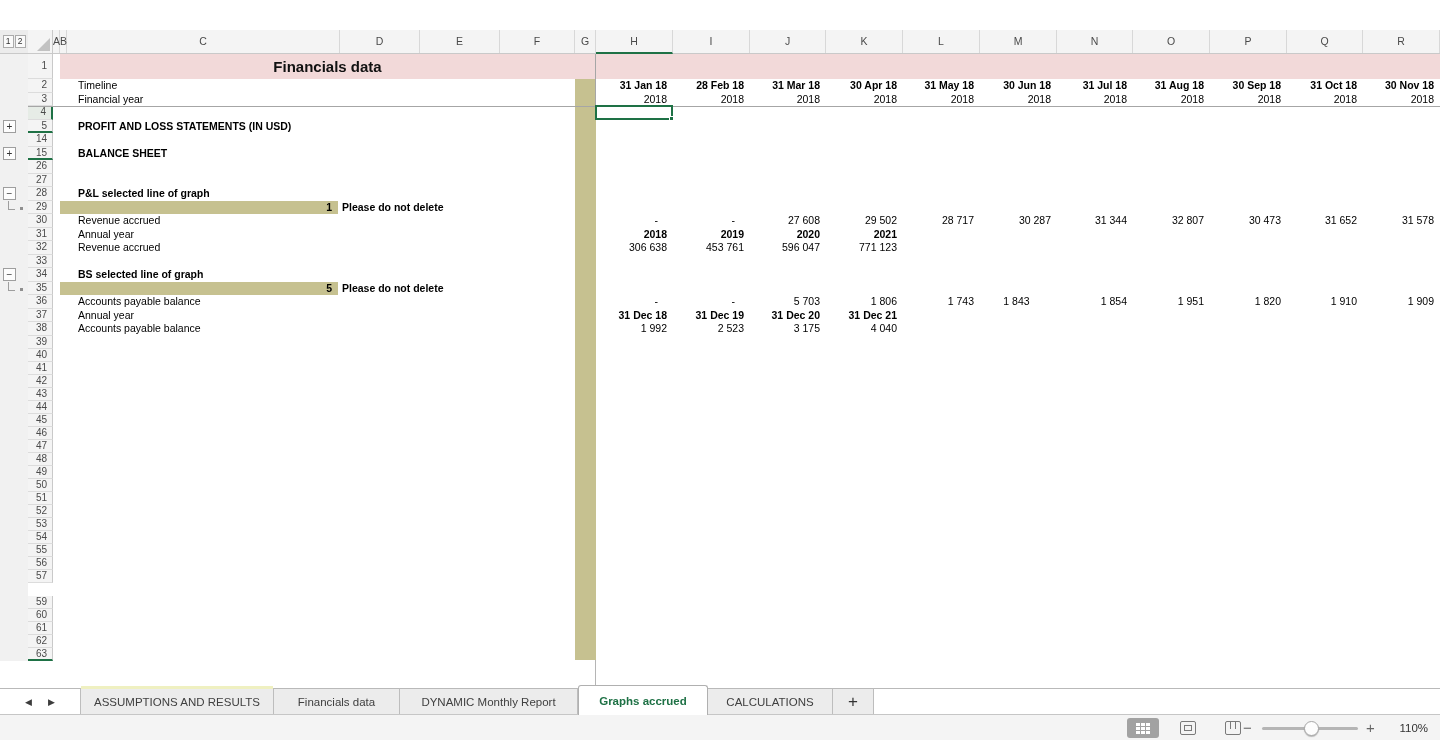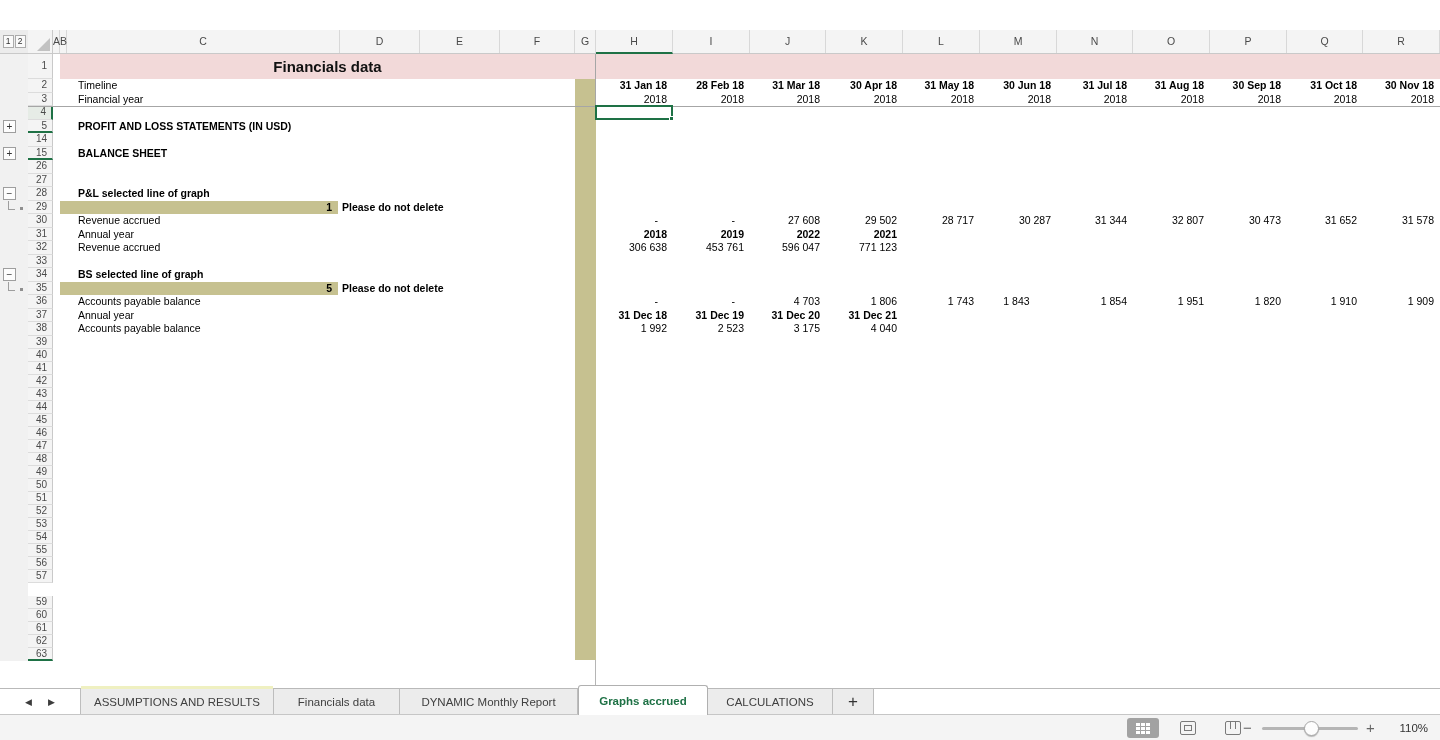--- a/index.html
+++ b/index.html
@@ -242,34 +242,34 @@
       <div class="cell right" style="top: 214px; height: 13.5px; line-height: 13.5px; left: 905px; width: 69px;">28 717</div>
       <div class="cell right" style="top: 214px; height: 13.5px; line-height: 13.5px; left: 982px; width: 69px;">30 287</div>
       <div class="cell right" style="top: 214px; height: 13.5px; line-height: 13.5px; left: 1059px; width: 68px;">31 344</div>
       <div class="cell right" style="top: 214px; height: 13.5px; line-height: 13.5px; left: 1135px; width: 69px;">32 807</div>
       <div class="cell right" style="top: 214px; height: 13.5px; line-height: 13.5px; left: 1212px; width: 69px;">30 473</div>
       <div class="cell right" style="top: 214px; height: 13.5px; line-height: 13.5px; left: 1289px; width: 68px;">31 652</div>
       <div class="cell right" style="top: 214px; height: 13.5px; line-height: 13.5px; left: 1365px; width: 69px;">31 578</div>
       <div class="cell" style="top: 227.5px; height: 13.5px; line-height: 13.5px; left: 78px;">Annual year</div>
       <div class="cell bold right" style="top: 227.5px; height: 13.5px; line-height: 13.5px; left: 598px; width: 69px;">2018</div>
       <div class="cell bold right" style="top: 227.5px; height: 13.5px; line-height: 13.5px; left: 675px; width: 69px;">2019</div>
-      <div class="cell bold right" style="top: 227.5px; height: 13.5px; line-height: 13.5px; left: 752px; width: 68px;">2022</div>
+      <div class="cell bold right" style="top: 227.5px; height: 13.5px; line-height: 13.5px; left: 752px; width: 68px;">2020</div>
       <div class="cell bold right" style="top: 227.5px; height: 13.5px; line-height: 13.5px; left: 828px; width: 69px;">2021</div>
       <div class="cell" style="top: 241px; height: 13.5px; line-height: 13.5px; left: 78px;">Revenue accrued</div>
       <div class="cell right" style="top: 241px; height: 13.5px; line-height: 13.5px; left: 598px; width: 69px;">306 638</div>
       <div class="cell right" style="top: 241px; height: 13.5px; line-height: 13.5px; left: 675px; width: 69px;">453 761</div>
       <div class="cell right" style="top: 241px; height: 13.5px; line-height: 13.5px; left: 752px; width: 68px;">596 047</div>
       <div class="cell right" style="top: 241px; height: 13.5px; line-height: 13.5px; left: 828px; width: 69px;">771 123</div>
       <div class="cell bold" style="top: 268px; height: 13.5px; line-height: 13.5px; left: 78px;">BS selected line of graph</div>
       <div class="cell bold right input-cell" style="top: 281.5px; height: 13.5px; line-height: 13.5px; left: 60px; width: 278px;">5</div>
       <div class="cell bold" style="top: 281.5px; height: 13.5px; line-height: 13.5px; left: 342px;">Please do not delete</div>
       <div class="cell" style="top: 295px; height: 13.5px; line-height: 13.5px; left: 78px;">Accounts payable balance</div>
       <div class="cell right dash" style="top: 295px; height: 13.5px; line-height: 13.5px; left: 598px; width: 69px;">-</div>
       <div class="cell right dash" style="top: 295px; height: 13.5px; line-height: 13.5px; left: 675px; width: 69px;">-</div>
-      <div class="cell right" style="top: 295px; height: 13.5px; line-height: 13.5px; left: 752px; width: 68px;">4 703</div>
+      <div class="cell right" style="top: 295px; height: 13.5px; line-height: 13.5px; left: 752px; width: 68px;">5 703</div>
       <div class="cell right" style="top: 295px; height: 13.5px; line-height: 13.5px; left: 828px; width: 69px;">1 806</div>
       <div class="cell right" style="top: 295px; height: 13.5px; line-height: 13.5px; left: 905px; width: 69px;">1 743</div>
       <div class="cell right" style="top: 295px; height: 13.5px; line-height: 13.5px; left: 982px; width: 69px; text-align: center;">1 843</div>
       <div class="cell right" style="top: 295px; height: 13.5px; line-height: 13.5px; left: 1059px; width: 68px;">1 854</div>
       <div class="cell right" style="top: 295px; height: 13.5px; line-height: 13.5px; left: 1135px; width: 69px;">1 951</div>
       <div class="cell right" style="top: 295px; height: 13.5px; line-height: 13.5px; left: 1212px; width: 69px;">1 820</div>
       <div class="cell right" style="top: 295px; height: 13.5px; line-height: 13.5px; left: 1289px; width: 68px;">1 910</div>
       <div class="cell right" style="top: 295px; height: 13.5px; line-height: 13.5px; left: 1365px; width: 69px;">1 909</div>
       <div class="cell" style="top: 308.5px; height: 13.5px; line-height: 13.5px; left: 78px;">Annual year</div>
       <div class="cell bold right" style="top: 308.5px; height: 13.5px; line-height: 13.5px; left: 598px; width: 69px;">31 Dec 18</div>

